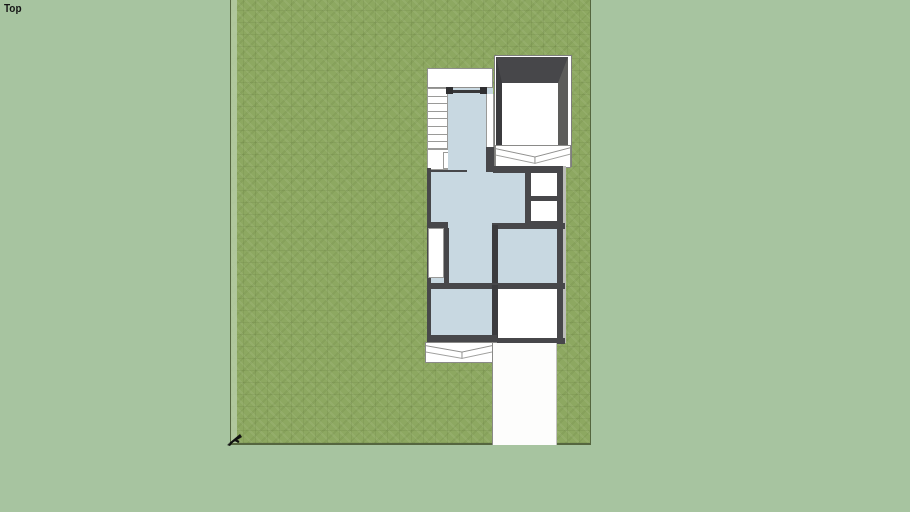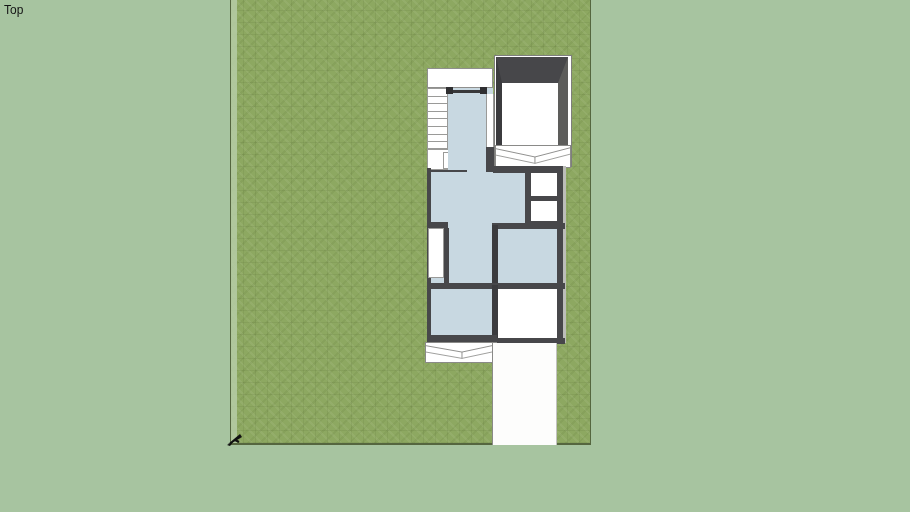--- a/index.html
+++ b/index.html
@@ -1,21 +1,21 @@
 <!DOCTYPE html>
 <html style="--background: #a7c4a0; --grass: #8da861; --grass-edge-strip: #b6cda7; --lot-border: #55663f; --wall-dark: #47474a; --wall-darker: #3b3b3e; --wall-light: #5d5d5b; --floor-blue: #c8d8e1; --white: #ffffff; --line-gray: #8a8a88; --marker-black: #111111;"><head>
 <meta charset="utf-8">
 <style>
   html,body{margin:0;padding:0;width:910px;height:512px;overflow:hidden;
     font-family:"Liberation Sans", sans-serif;}
   body{background:var(--background,#a7c4a0);position:relative;}
 
   .viewport{position:absolute;inset:0;}
 
-  .view-label{position:absolute;left:4px;top:3px;font-size:12px;font-weight:normal;
+  .view-label{position:absolute;left:4px;top:3px;font-size:10px;font-weight:bold;
     color:#141414;letter-spacing:0px;}
 
   
   .lot{position:absolute;left:230px;top:0;width:361px;height:445px;
     background-color:var(--grass,#8da861);
     background-image:
       repeating-linear-gradient(0deg, rgba(40,55,10,0.08) 0 1px, transparent 1px 12px),
       repeating-linear-gradient(90deg, rgba(40,55,10,0.08) 0 1px, transparent 1px 12px),
       repeating-linear-gradient(45deg, rgba(255,255,255,0.06) 0 2px, transparent 2px 7px),
       repeating-linear-gradient(135deg, rgba(50,70,15,0.07) 0 2px, transparent 2px 9px);

